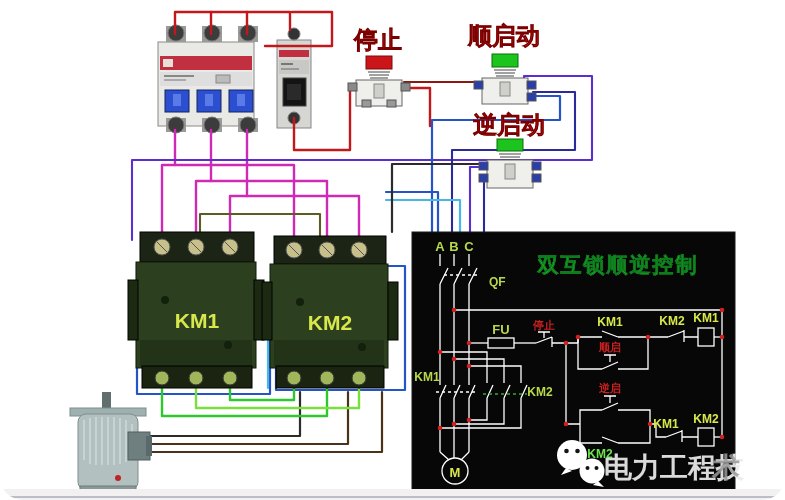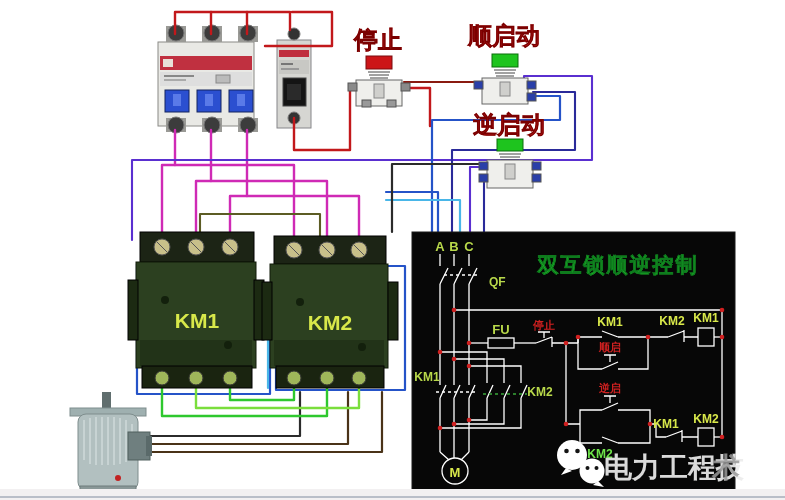--- a/index.html
+++ b/index.html
@@ -1,17 +1,17 @@
 <!DOCTYPE html>
 <html><head>
 <meta charset="utf-8">
 <style>
   html,body{margin:0;padding:0;background:#ffffff;}
   #stage{position:relative;width:785px;height:500px;background:#ffffff;overflow:hidden;
-         font-family:"Liberation Sans", sans-serif;}
+         font-family:"Liberation Sans", sans-serif;border-radius:23px;}
   svg text{font-family:"Liberation Sans", sans-serif;}
   .photo-cn{font-weight:bold;}
 </style>
 </head>
 <body>
 
 <div id="stage">
 <svg width="785" height="500" viewBox="0 0 785 500">
 
   <g>

